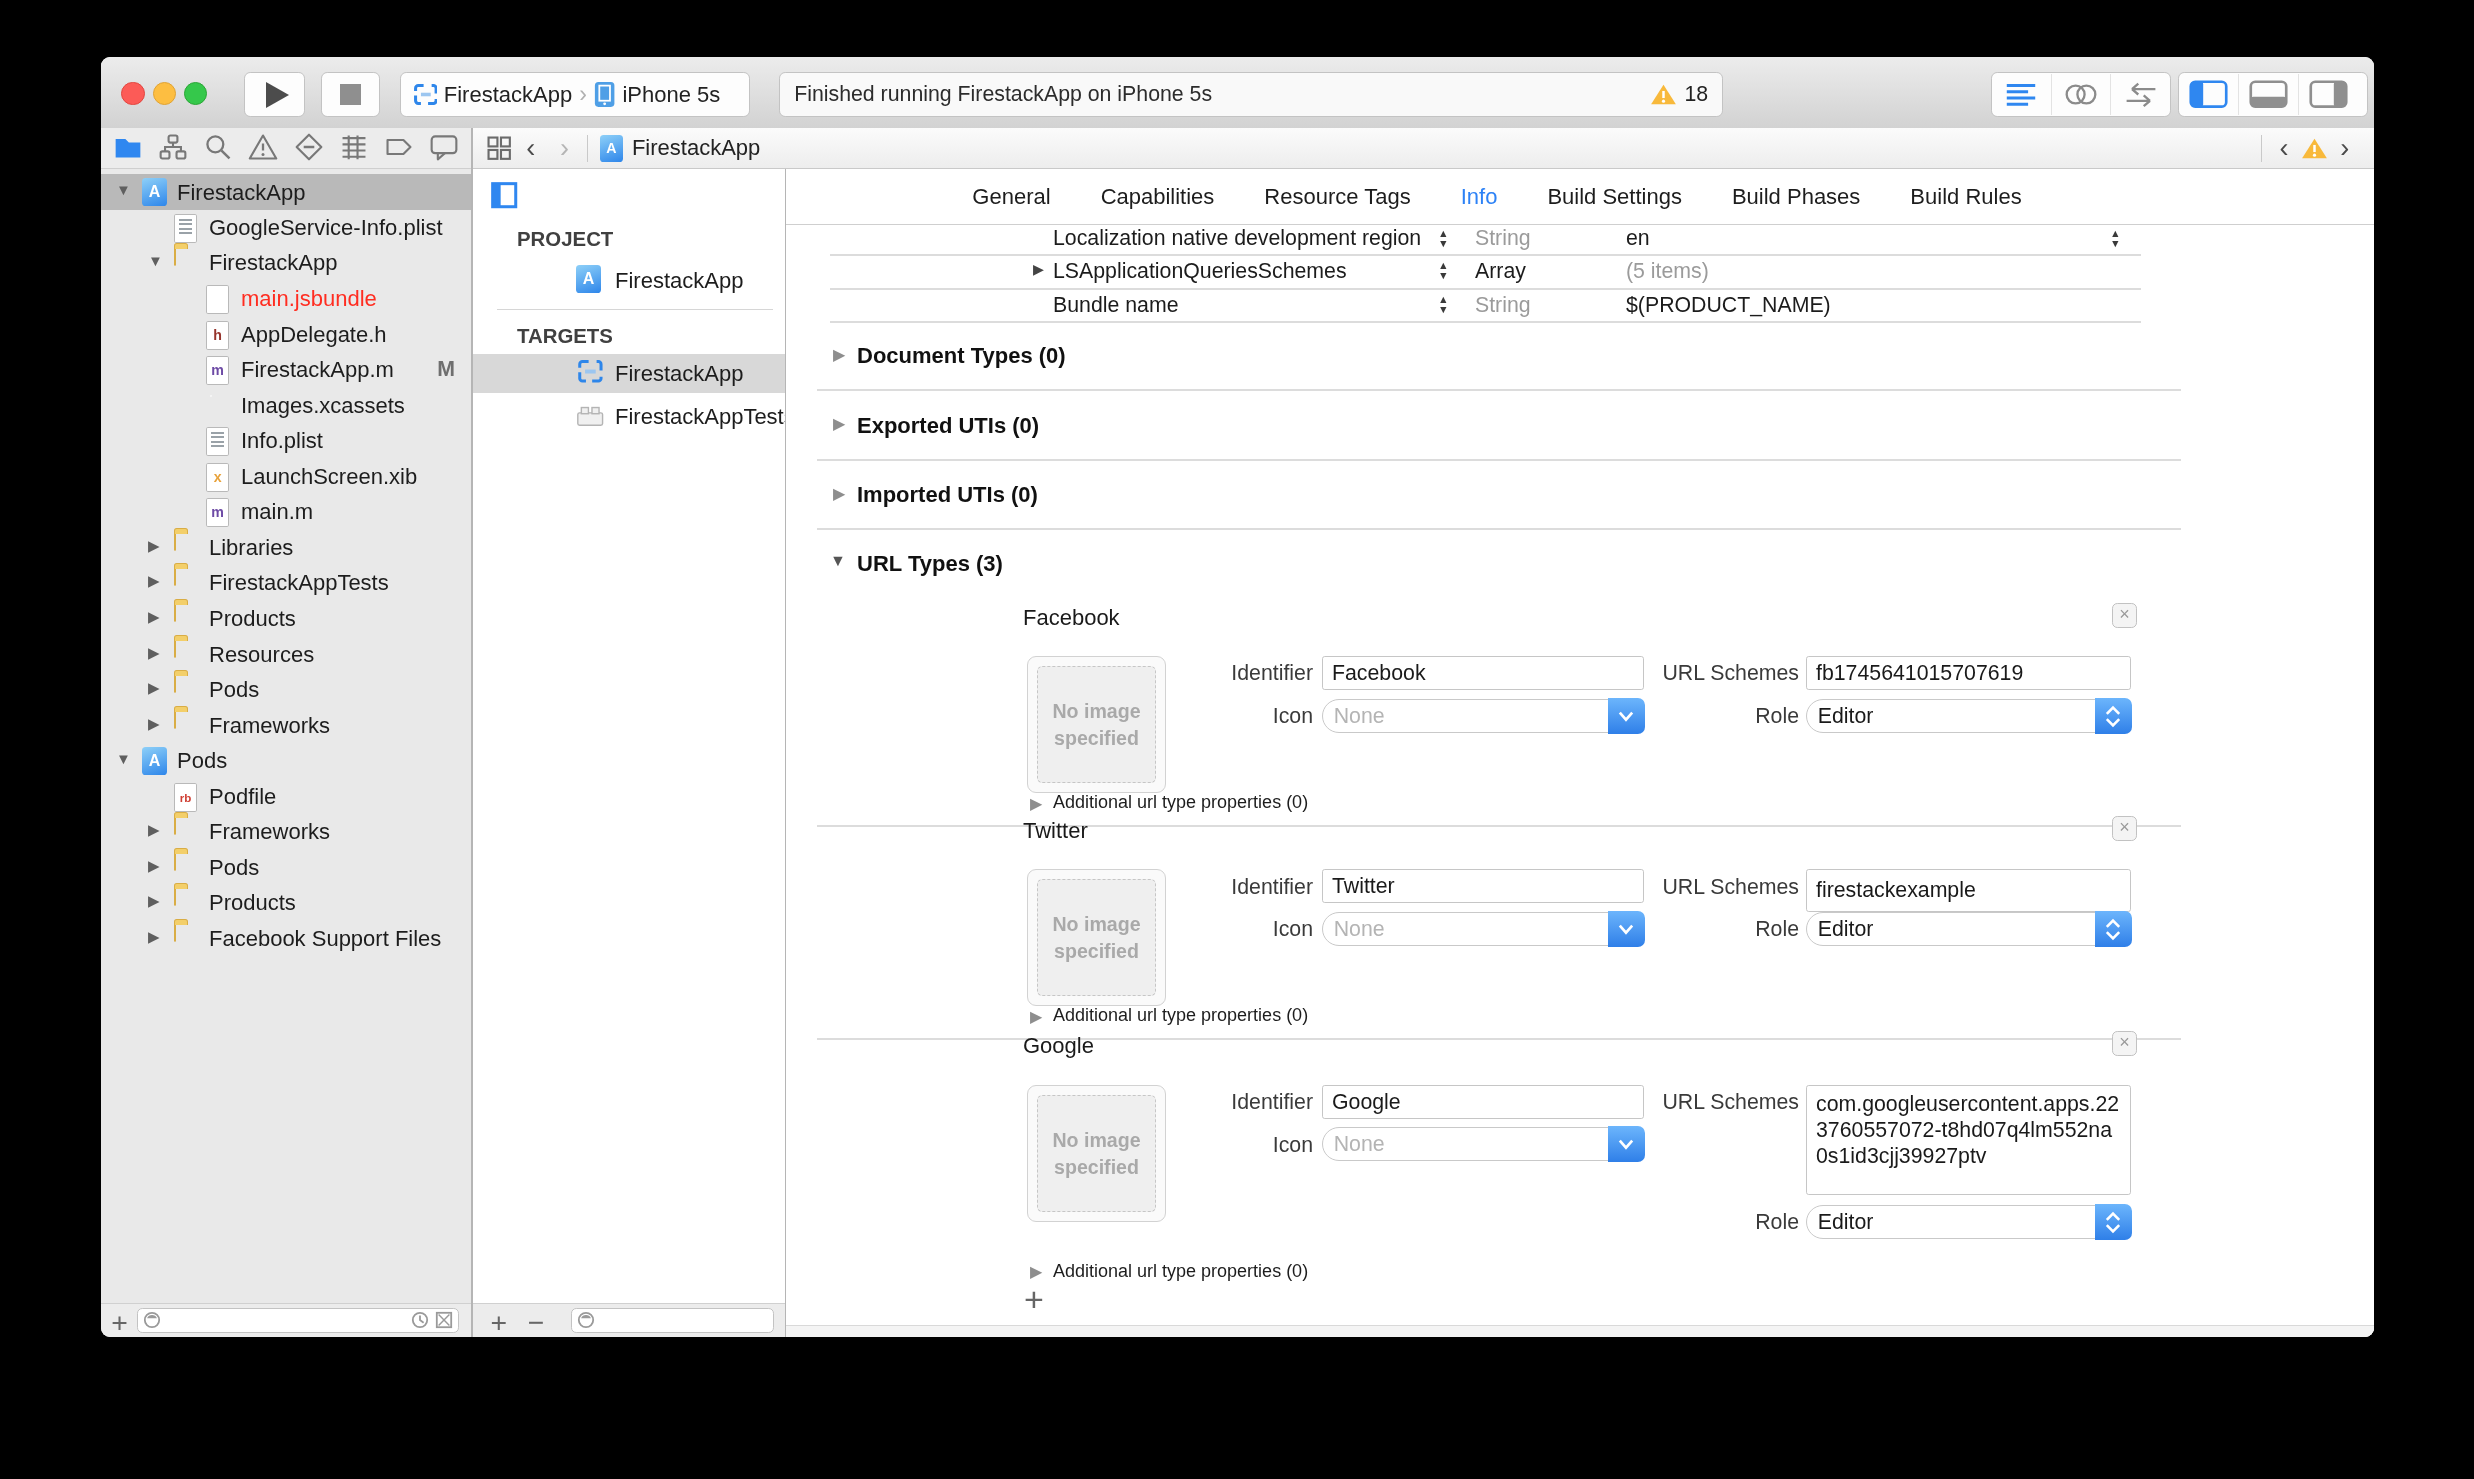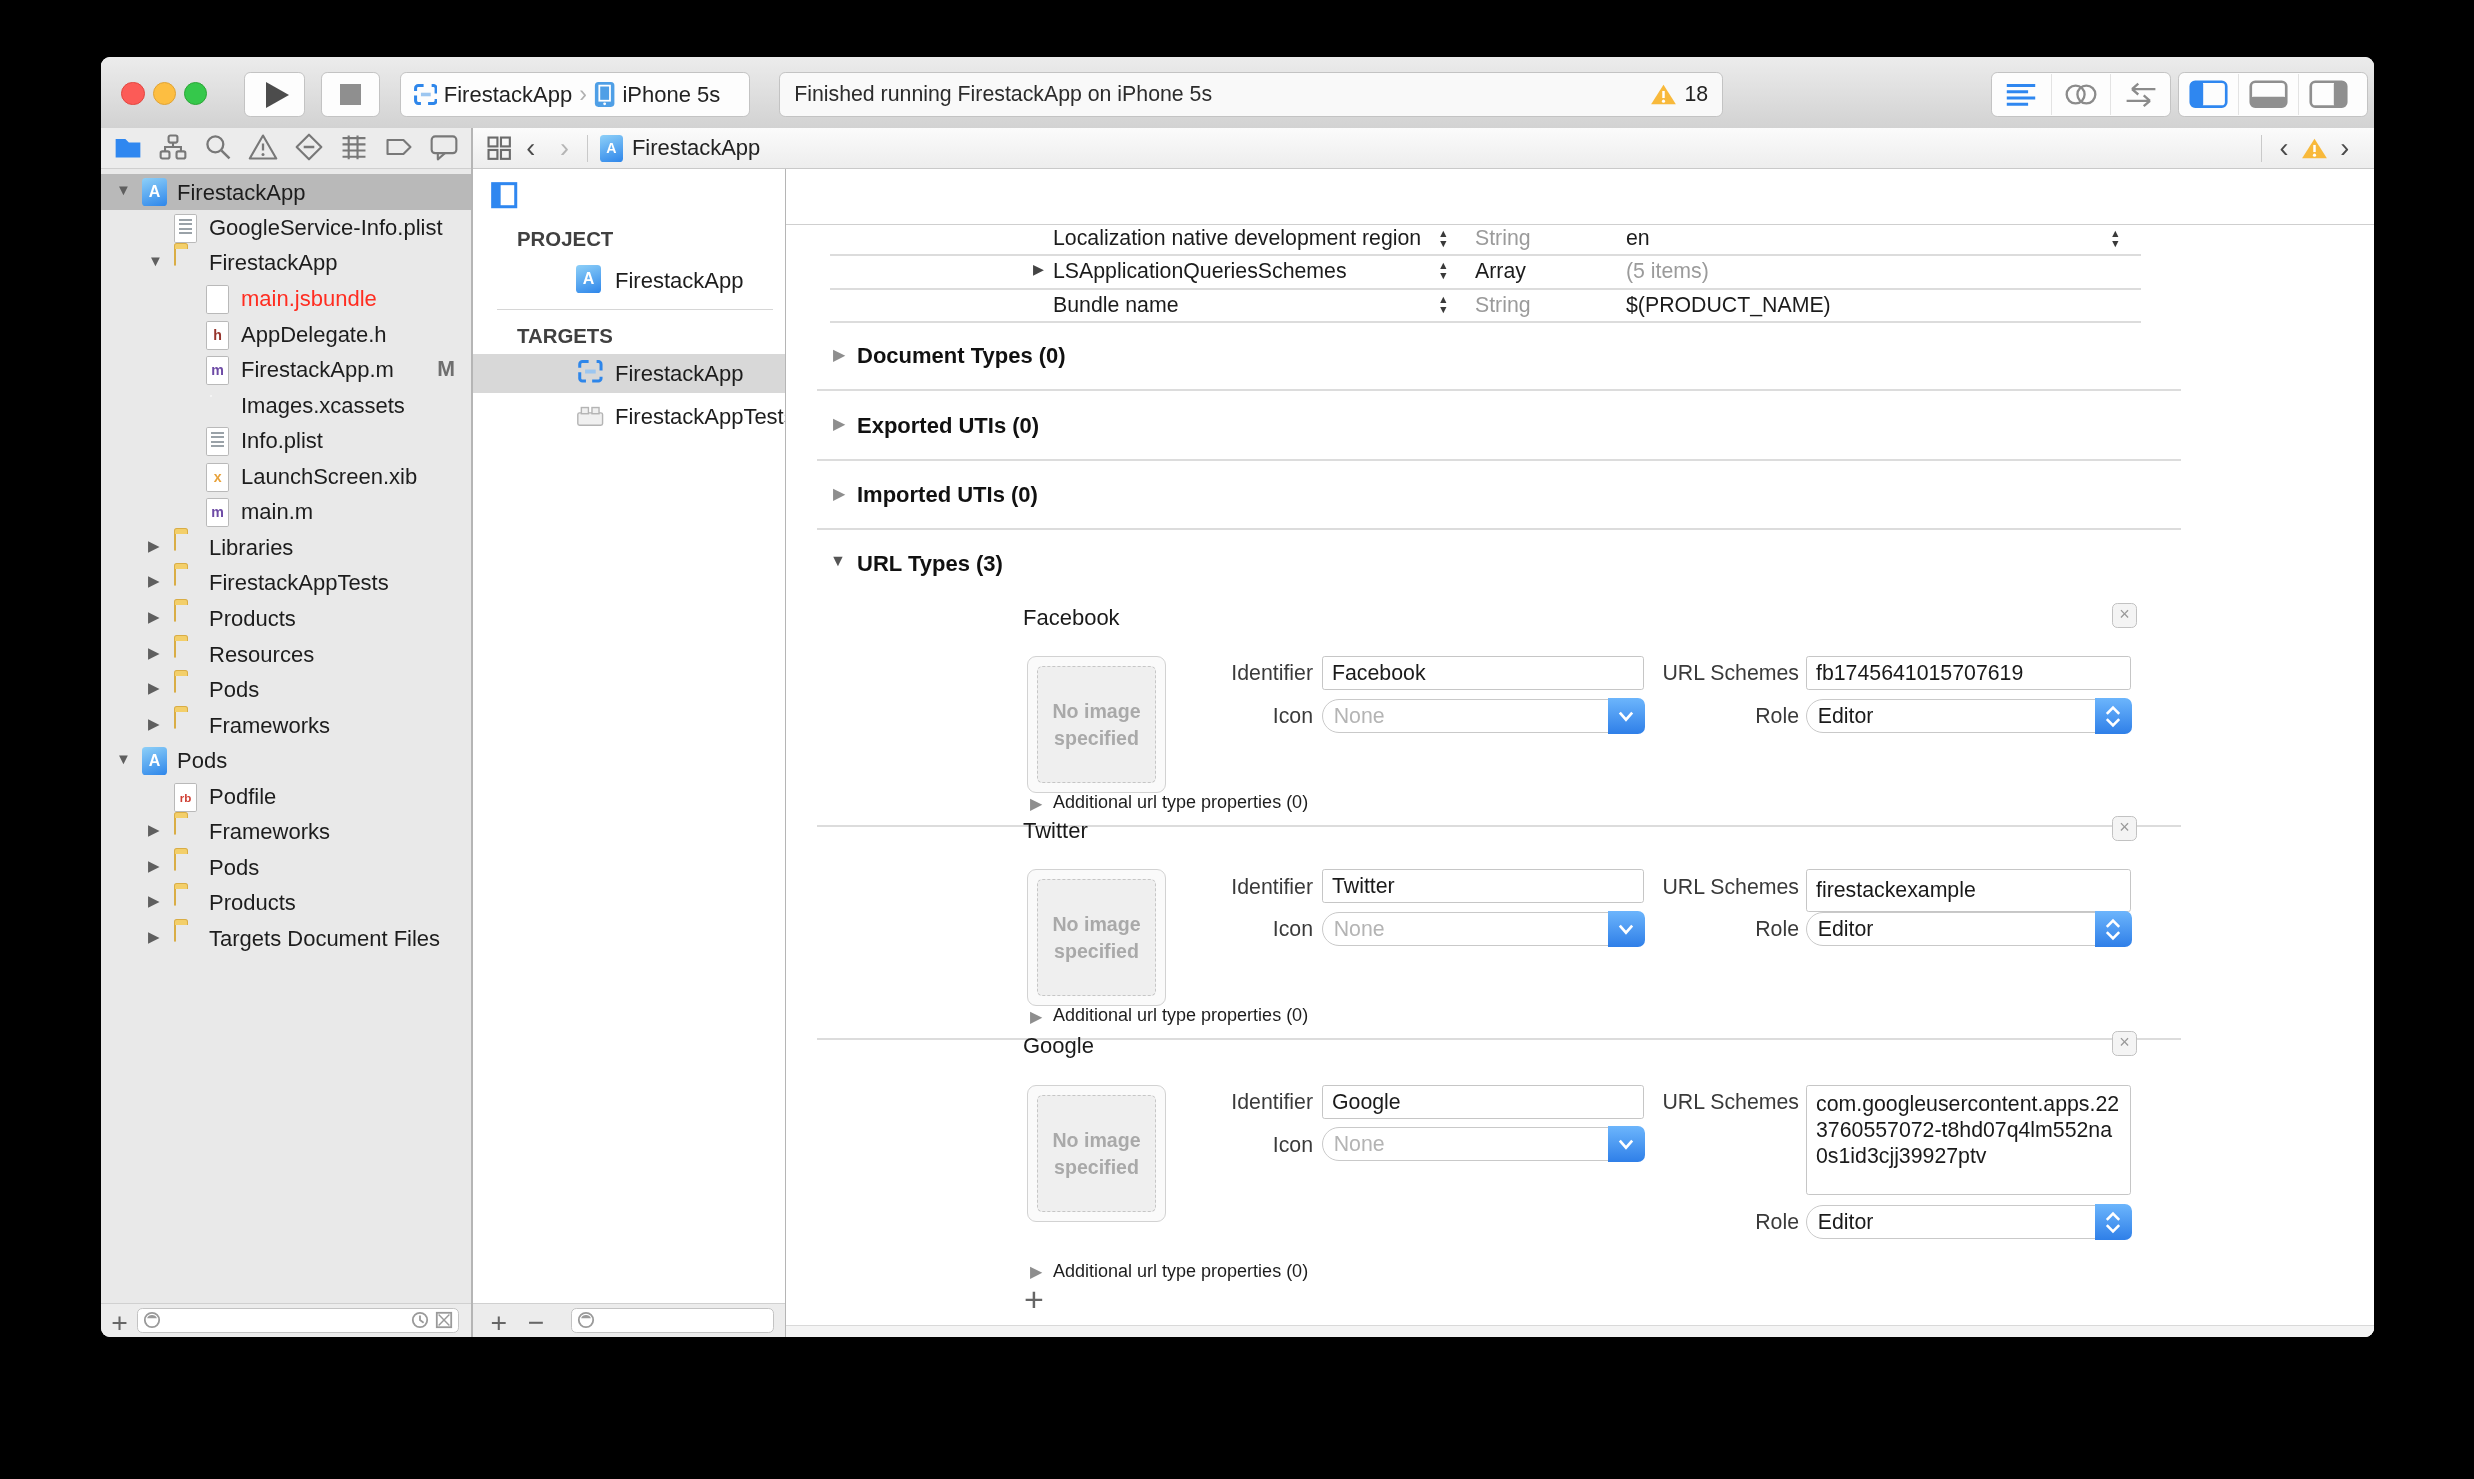--- a/index.html
+++ b/index.html
@@ -330,21 +330,21 @@
           <span class="i-proj fico" style="left: 41px;">A</span>
           <span class="lbl" style="left: 76px;">Pods</span>
         </div>
         <div class="nav-row" style="top: 610px;">
           <span class="i-page fico c-rb" style="left: 73px;">rb</span>
           <span class="lbl" style="left: 108px;">Podfile</span>
         </div>
         <div class="nav-row" style="top: 645px;"><span class="disc" style="left: 47px;">▶</span><span class="i-folder fico" style="left: 73px;"></span><span class="lbl" style="left: 108px;">Frameworks</span></div>
         <div class="nav-row" style="top: 681px;"><span class="disc" style="left: 47px;">▶</span><span class="i-folder fico" style="left: 73px;"></span><span class="lbl" style="left: 108px;">Pods</span></div>
         <div class="nav-row" style="top: 716px;"><span class="disc" style="left: 47px;">▶</span><span class="i-folder fico" style="left: 73px;"></span><span class="lbl" style="left: 108px;">Products</span></div>
-        <div class="nav-row" style="top: 752px;"><span class="disc" style="left: 47px;">▶</span><span class="i-folder fico" style="left: 73px;"></span><span class="lbl" style="left: 108px;">Targets Document Files</span></div>
+        <div class="nav-row" style="top: 752px;"><span class="disc" style="left: 47px;">▶</span><span class="i-folder fico" style="left: 73px;"></span><span class="lbl" style="left: 108px;">Facebook Support Files</span></div>
       </div>
   </div>
   <div class="botbar" style="left:0;width:370px;">
     <span class="pm" style="left:3.6px;">+</span>
     <div class="filterfield" style="left:36px;width:322px;">
       <svg width="18" height="18" viewBox="0 0 20 20">
         <circle cx="10" cy="10" r="8" fill="none" stroke="#9a9a9a" stroke-width="2"></circle>
         <path d="M4.5,8 a6,6 0 0 1 11,0 z" fill="#9a9a9a"></path>
       </svg>
       <span style="margin-left:auto;display:flex;gap:5.3px;align-items:center;">
@@ -395,20 +395,29 @@
     <div class="filterfield" style="left:98px;width:203px;">
       <svg width="18" height="18" viewBox="0 0 20 20">
         <circle cx="10" cy="10" r="8" fill="none" stroke="#9a9a9a" stroke-width="2"></circle>
         <path d="M4.5,8 a6,6 0 0 1 11,0 z" fill="#9a9a9a"></path>
       </svg>
     </div>
   </div>
   <div class="vdiv" style="left:684px;top:112px;height:1168px;"></div>
 
   <div id="editor">
+    <div id="tabbar">
+        <span class="tab">General</span>
+        <span class="tab">Capabilities</span>
+        <span class="tab">Resource Tags</span>
+        <span class="tab active">Info</span>
+        <span class="tab">Build Settings</span>
+        <span class="tab">Build Phases</span>
+        <span class="tab">Build Rules</span>
+      </div>
     <div id="tabborder"></div>
 
     <div id="plist-rows">
         <span class="prow-key" style="left: 267px; top: 57px;">Localization native development region</span>
         <span class="stepper" style="left: 652px; top: 60px;">▲<br>▼</span>
         <span class="prow-key muted" style="left: 689px; top: 57px;">String</span>
         <span class="prow-key" style="left: 840px; top: 57px;">en</span>
         <span class="stepper" style="left: 1324px; top: 60px;">▲<br>▼</span>
         <span class="sectri" style="left: 247px; top: 92px; color: rgb(68, 68, 68); font-size: 14.2px;">▶</span>
         <span class="prow-key" style="left: 267px; top: 90px;">LSApplicationQueriesSchemes</span>

